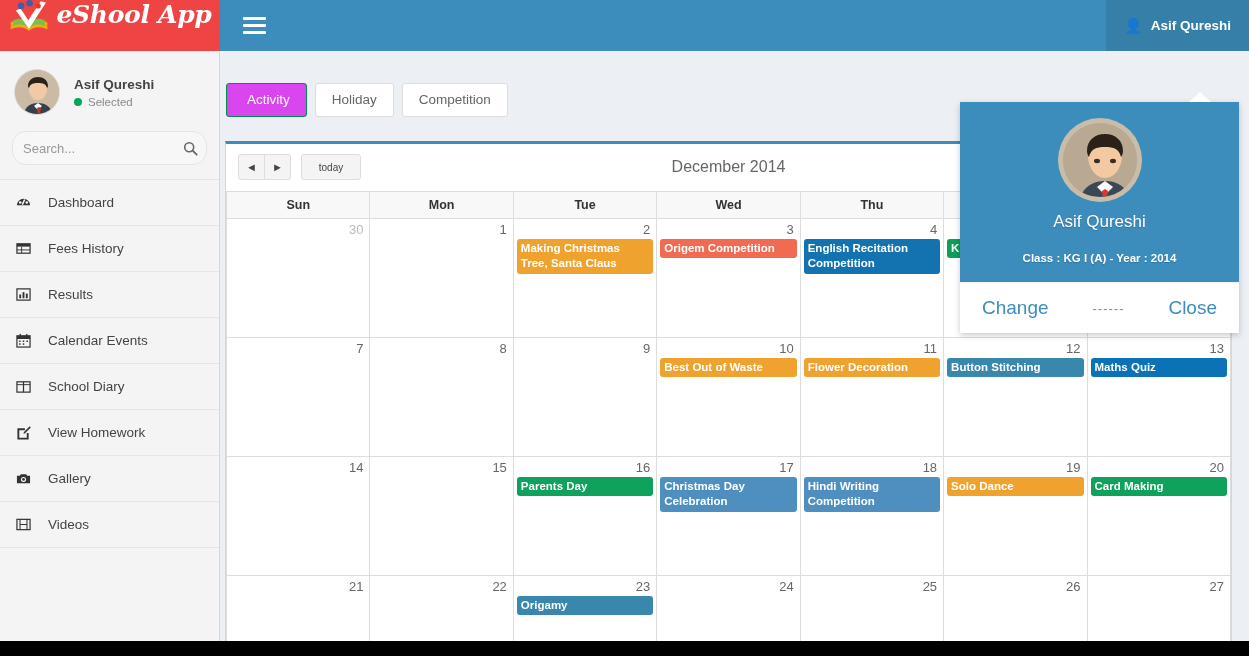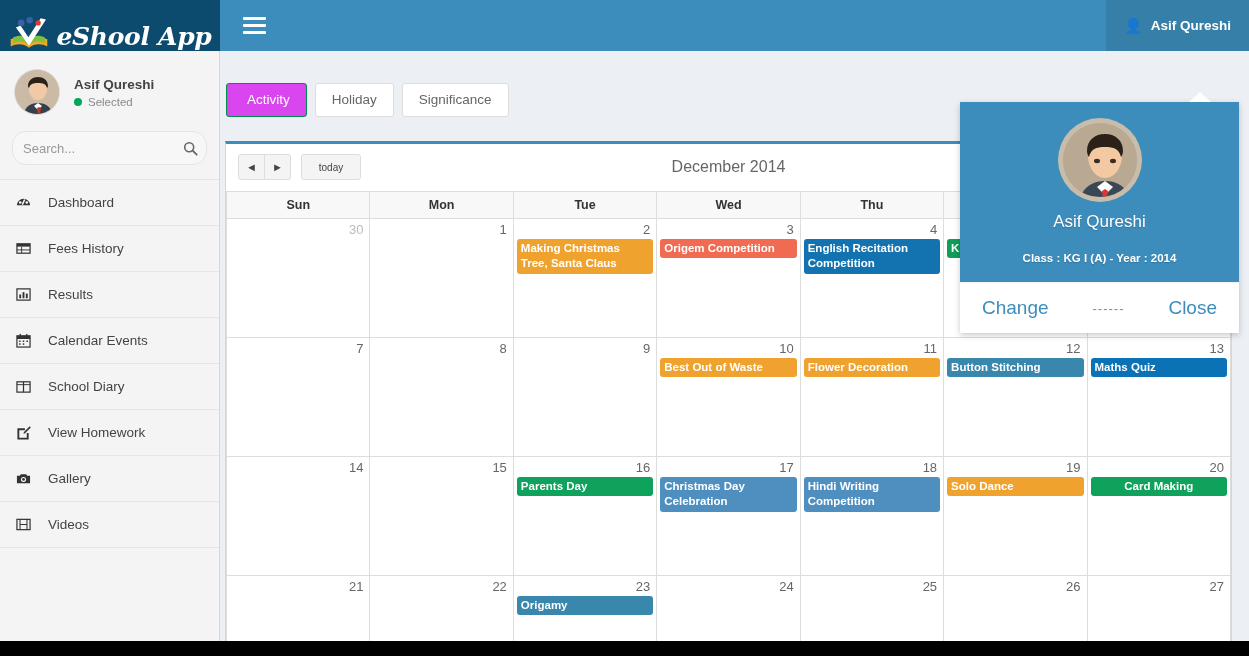--- a/index.html
+++ b/index.html
@@ -14,22 +14,22 @@
   
   #app { position: relative; width: 1249px; height: 656px; background:#ecf0f5; }
 
   
   #header {
     position: absolute; top: 0; left: 0; width: 1249px; height: 51px;
     background: #3c8dbc; z-index: 30;
   }
   #logo-area {
     position: absolute; left: 0; top: 0; width: 220px; height: 51px;
-    background: #0c4a6e;
-    display: flex; align-items: flex-end; justify-content: center;
+    background: #ef4444;
+    display: flex; align-items: flex-start; justify-content: center;
   }
   #logo-mark { width: 42px; height: 34px; margin-right: 6px; flex: none; }
   #logo-text {
     color: #ffffff; font-size: 25px; font-style: italic; font-weight: bold;
     font-family: "DejaVu Serif", "Liberation Serif", serif;
     letter-spacing: -0.3px;
   }
   #nav-bar { position: absolute; left: 220px; top: 0; right: 0; height: 51px; }
   #hamburger {
     position: absolute; left: 12px; top: 0; width: 45px; height: 51px;
@@ -341,21 +341,21 @@
       </div>
 
     </div>
   </div>
 
   <div id="content">
 
     <div id="tabs">
       <div class="tab active">Activity</div>
       <div class="tab">Holiday</div>
-      <div class="tab">Significance</div>
+      <div class="tab">Competition</div>
     </div>
 
     <div id="cal-panel">
 
       <div id="cal-toolbar">
         <div class="btn-group">
           <button class="fc-btn prev">◄</button>
           <button class="fc-btn next">►</button>
         </div>
         <button class="fc-btn today">today</button>
@@ -447,21 +447,21 @@
               <td>
                 <div class="daynum">18</div>
                 <div class="ev" style="background: rgb(79, 143, 192);">Hindi Writing Competition</div>
               </td>
               <td>
                 <div class="daynum">19</div>
                 <div class="ev" style="background: rgb(240, 162, 46);">Solo Dance</div>
               </td>
               <td>
                 <div class="daynum">20</div>
-                <div class="ev" style="background: rgb(15, 162, 92); text-align: center;">Card Making</div>
+                <div class="ev" style="background: rgb(15, 162, 92);">Card Making</div>
               </td>
             </tr>
             <tr>
               <td>
                 <div class="daynum">21</div>
               </td>
               <td>
                 <div class="daynum">22</div>
               </td>
               <td>

